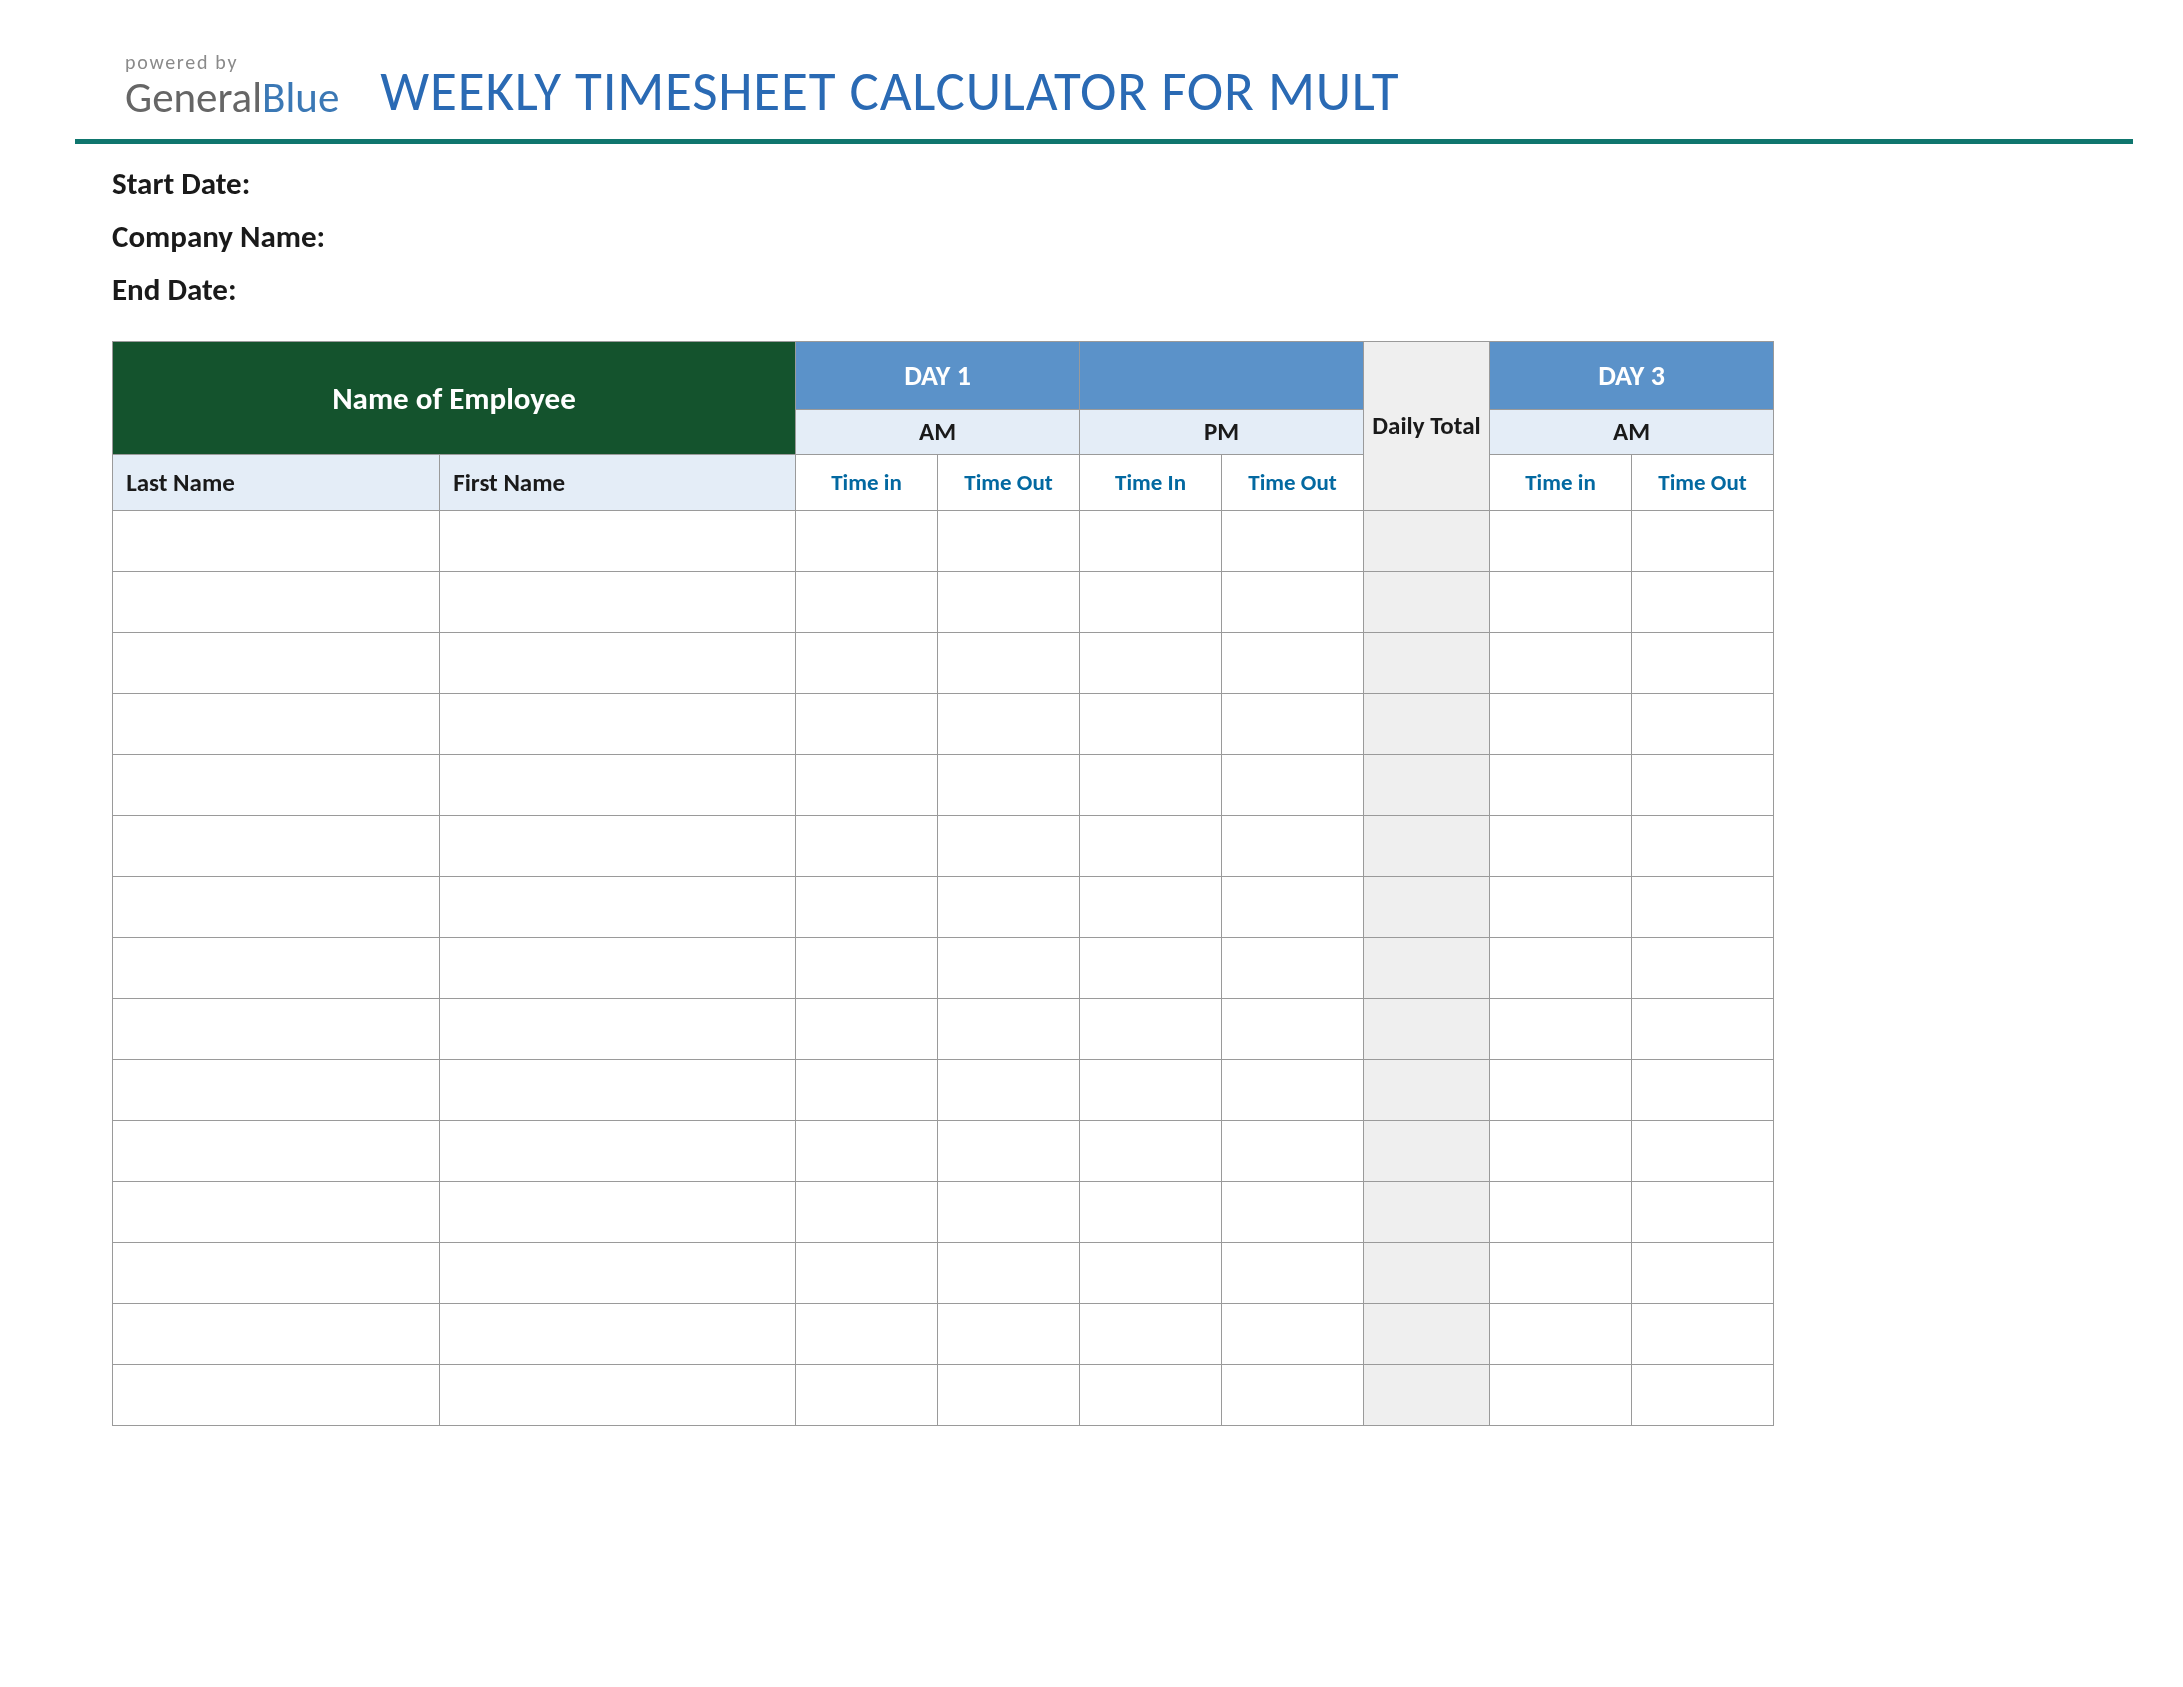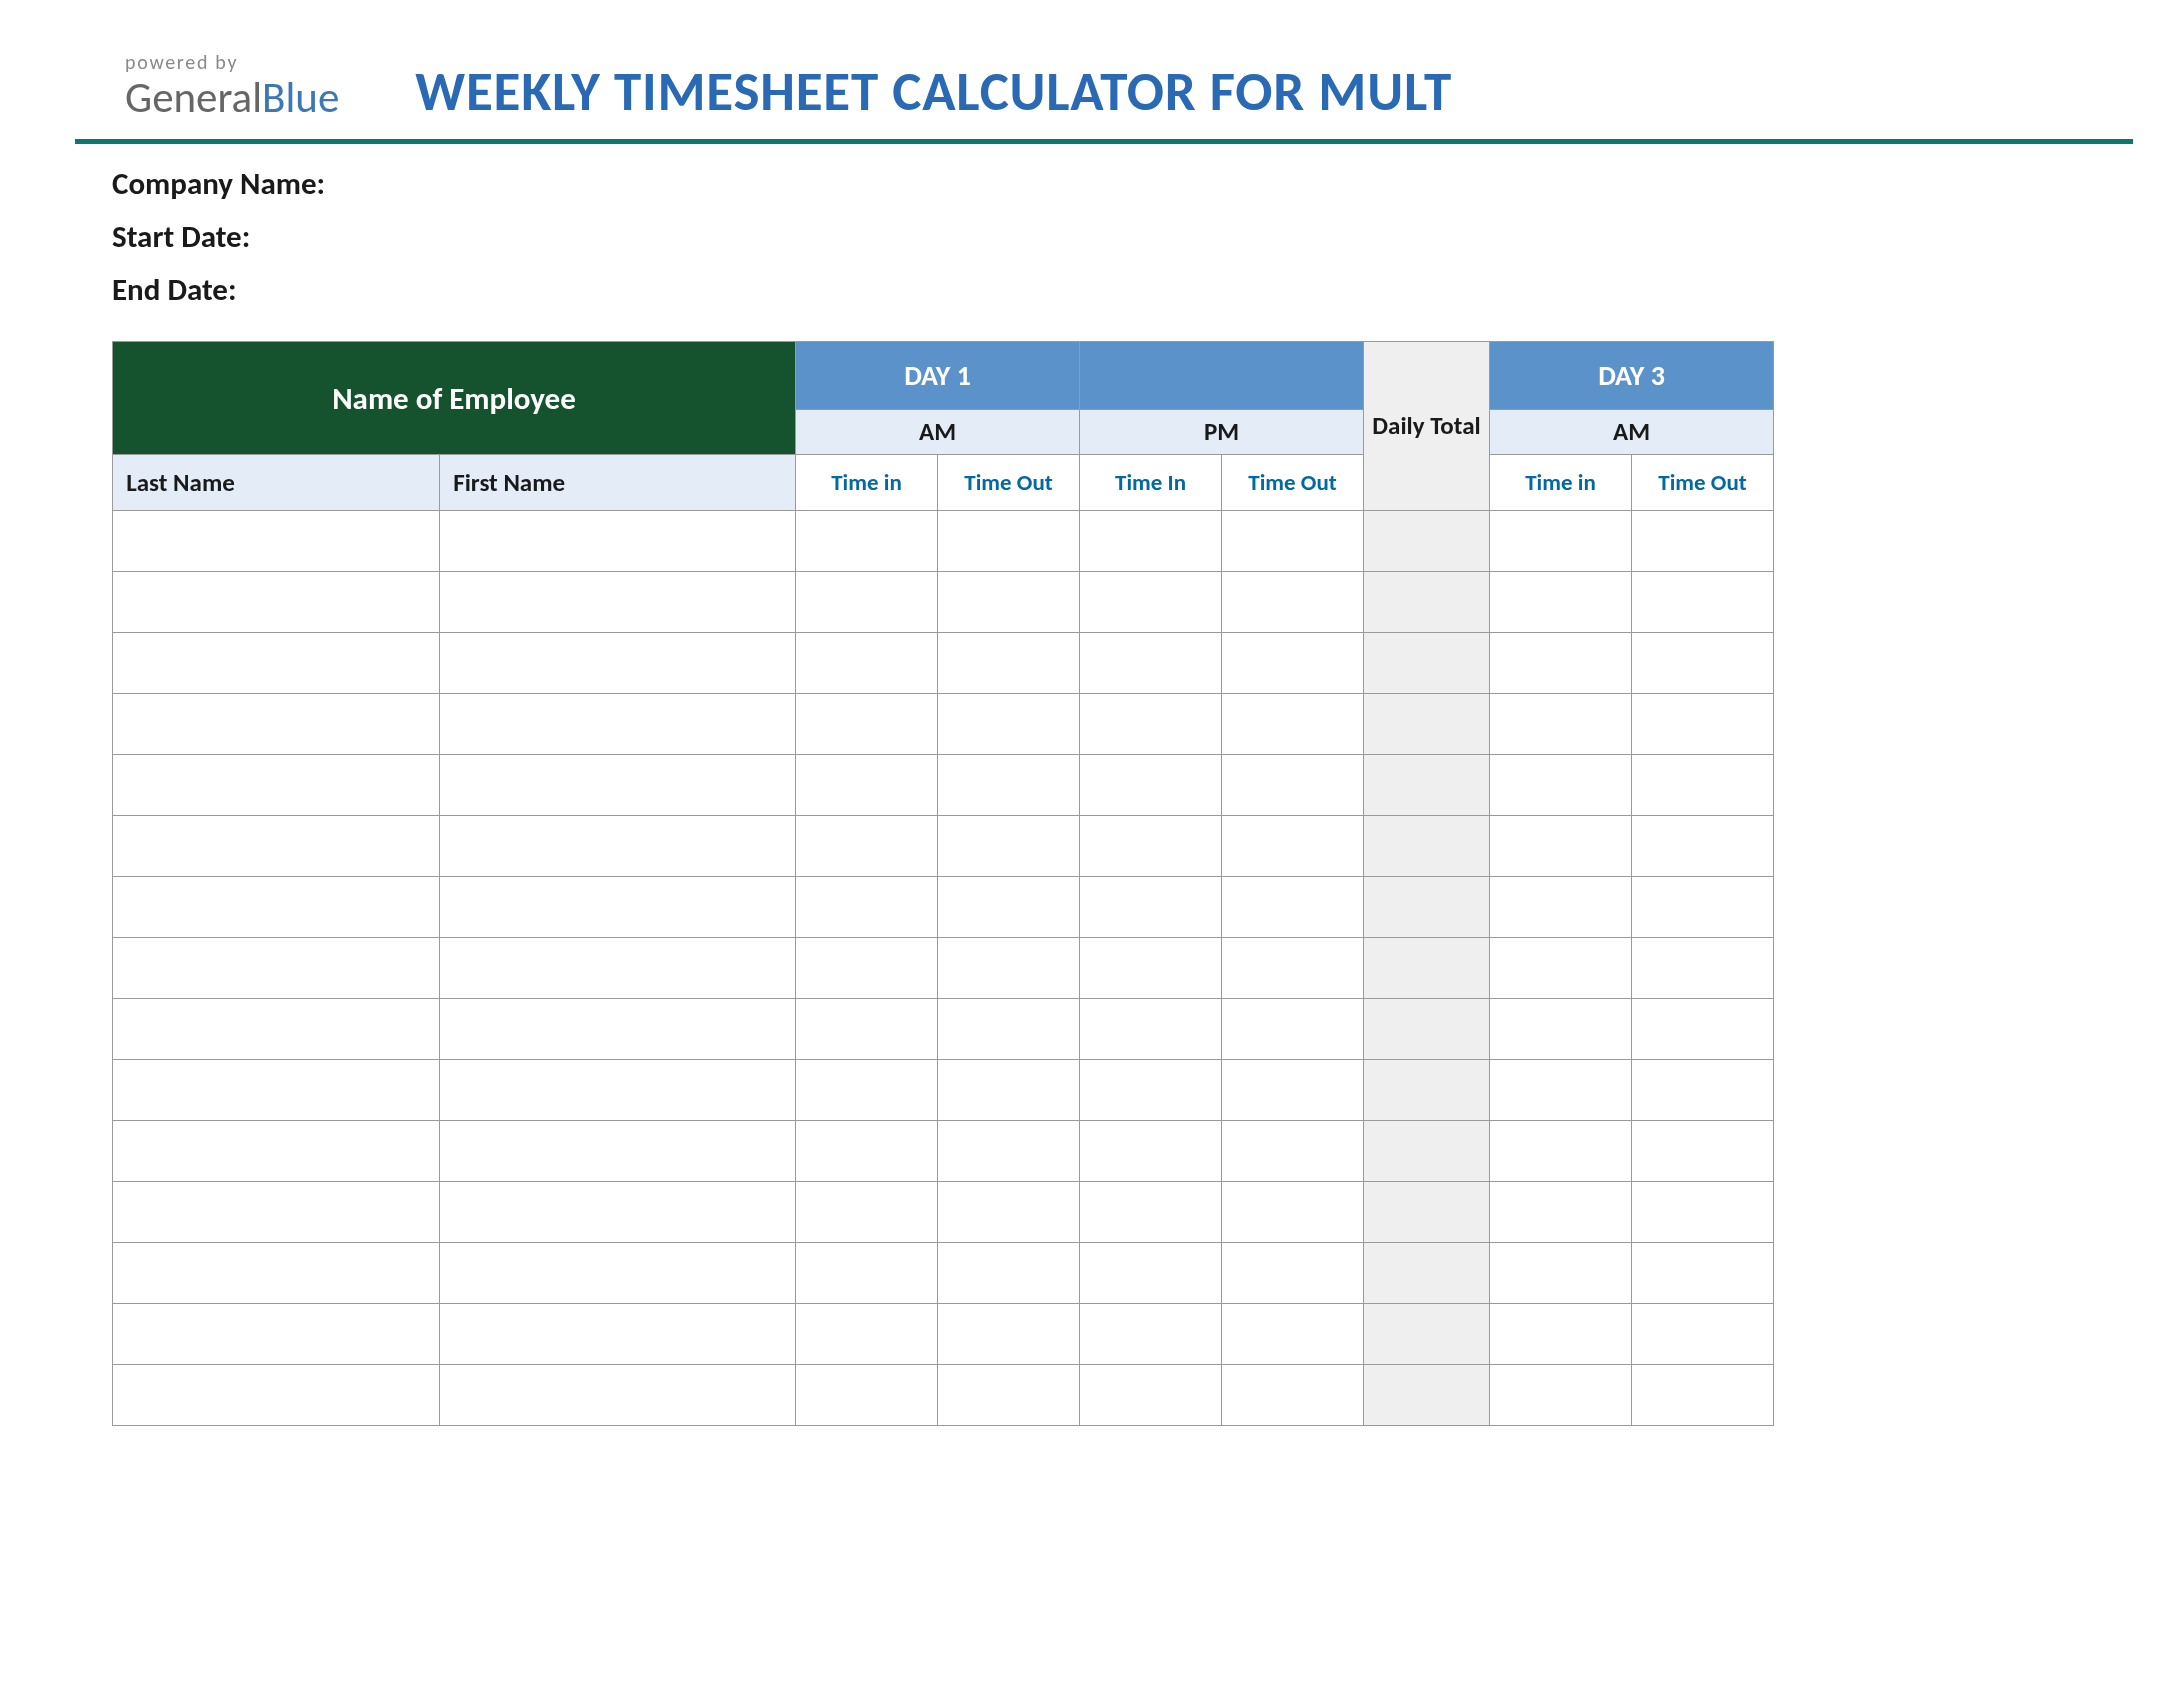--- a/index.html
+++ b/index.html
@@ -41,27 +41,26 @@
       font-weight: 400;
       color: #666666;
     }
     .brand .blue {
       color: #3b78b5;
       font-weight: 400;
     }
     .title {
       font-size: 55px;
       color: #2a6ab4;
-      font-weight: 700;
+      font-weight: 400;
       letter-spacing: 0.8px;
       white-space: nowrap;
       overflow: hidden;
       flex: 1;
       padding-bottom: 3.3px;
-      margin-left: 35px;
     }
     .labels {
       margin-top: 20px;
       margin-left: 62px;
       margin-bottom: 33px;
     }
     .label-row {
       font-size: 31px;
       font-weight: 700;
       color: #1a1a1a;
@@ -142,22 +141,22 @@
   <div class="logo-block">
     <div class="powered-by">powered by</div>
     <div class="brand">
       <span>General</span><span class="blue">Blue</span>
     </div>
   </div>
   <div class="title">WEEKLY TIMESHEET CALCULATOR FOR MULT</div>
 </div>
 
 <div class="labels">
+  <div class="label-row">Start Date:</div>
   <div class="label-row">Company Name:</div>
-  <div class="label-row">Start Date:</div>
   <div class="label-row">End Date:</div>
 </div>
 
 <div class="table-wrap">
   <table>
     <colgroup>
       <col class="col-lastname">
       <col class="col-firstname">
       <col class="col-time">
       <col class="col-time">

